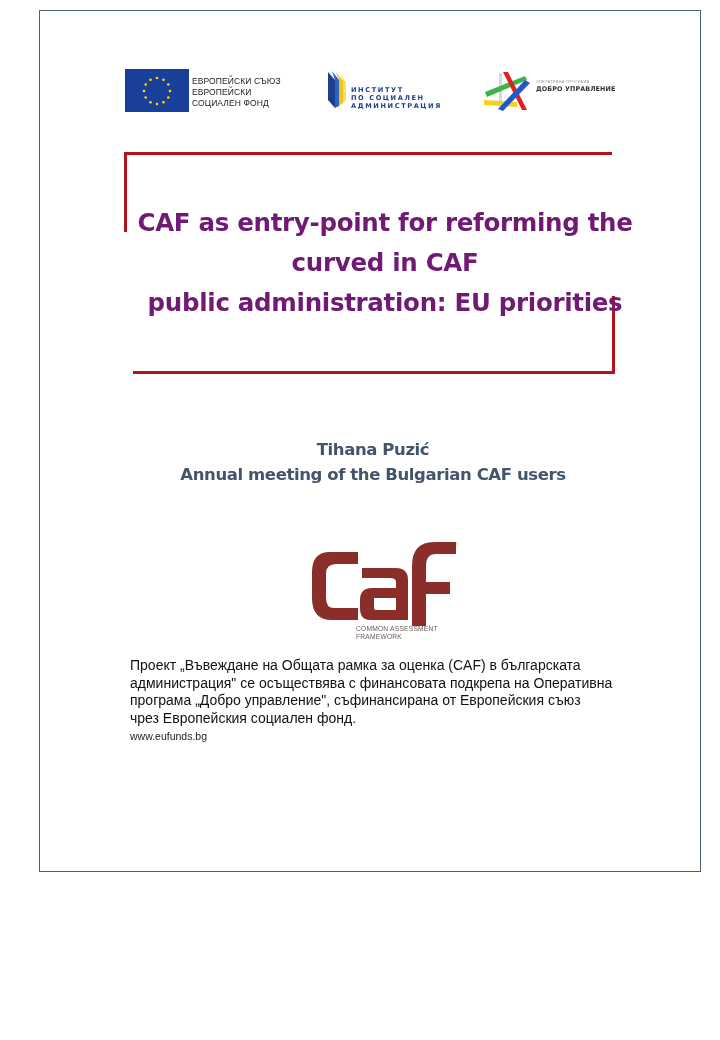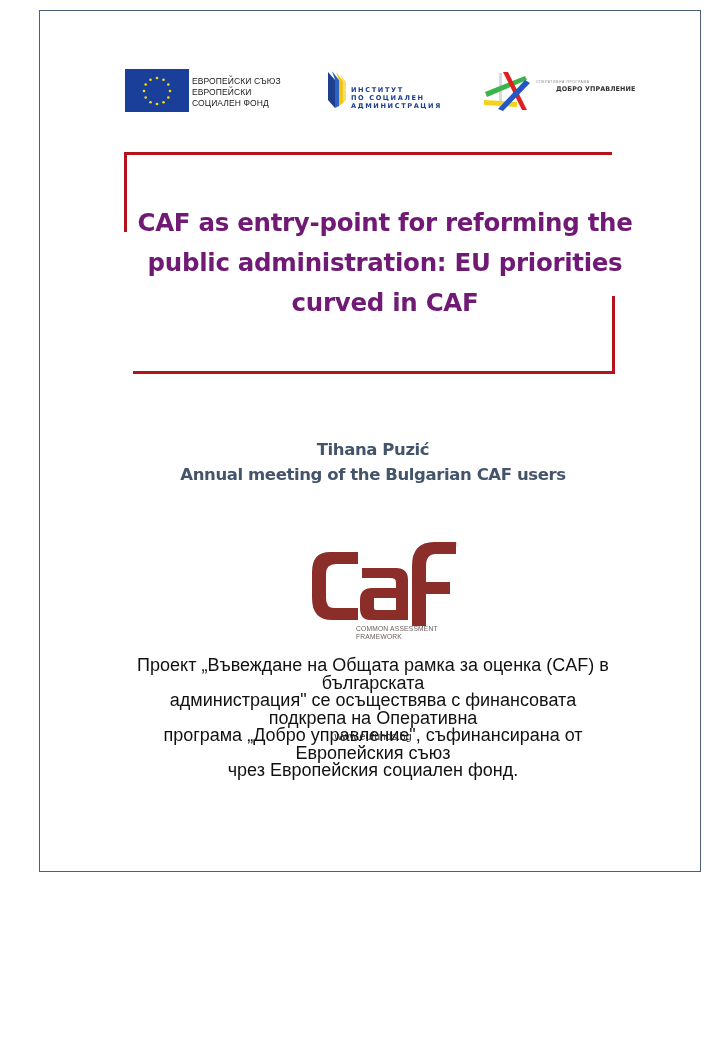--- a/index.html
+++ b/index.html
@@ -49,21 +49,21 @@
       letter-spacing: 1.6px;
     }
     .dobro-mark { left: 481px; top: 70px; width: 52px; height: 42px; }
     .dobro-small {
       left: 536px; top: 80px;
       font-size: 3.4px; letter-spacing: 0.6px;
       color: #8a8a8a;
       line-height: 5px;
     }
     .dobro-text {
-      left: 556px; top: 85px;
+      left: 536px; top: 85px;
       font-family: "DejaVu Sans", sans-serif;
       font-size: 6.4px; font-weight: bold;
       color: #333;
       letter-spacing: 0.1px;
     }
 
     
     .red { background: #b3141b; }
     .br-top-h { left: 124px; top: 152px; width: 488px; height: 3px; }
     .br-top-v { left: 124px; top: 152px; width: 3px; height: 80px; }
@@ -100,29 +100,28 @@
       color: #6b5a5a;
       letter-spacing: 0.2px;
     }
     .caf-copy {
       left: 453px; top: 542px;
       font-size: 6px; color: #8b2e2a;
     }
 
     .funding {
       left: 130px; top: 657px; width: 486px;
-      text-align: center;
       font-family: "Liberation Sans", sans-serif;
-      font-size: 18px;
+      font-size: 14px;
       line-height: 17.5px;
       color: #111;
     }
     .funding-url {
       left: 130px; top: 730px; width: 486px;
-      text-align: center;
+      text-align: left;
       font-size: 10.5px;
       color: #222;
     }
   </style>
 </head>
 <body>
 
 <div class="page"></div>
 
 <div class="abs eu-flag">
@@ -176,22 +175,22 @@
 <div class="abs dobro-small">ОПЕРАТИВНА ПРОГРАМА</div>
 <div class="abs dobro-text">ДОБРО УПРАВЛЕНИЕ</div>
 
 <div class="abs red br-top-h"></div>
 <div class="abs red br-top-v"></div>
 <div class="abs red br-bot-v"></div>
 <div class="abs red br-bot-h"></div>
 
 <div class="abs title">
   <div>CAF as entry-point for reforming the</div>
+  <div>curved in CAF</div>
   <div>public administration: EU priorities</div>
-  <div>curved in CAF</div>
 </div>
 
 <div class="abs subtitle">
   <div>Tihana Puzić</div>
   <div>Annual meeting of the Bulgarian CAF users</div>
 </div>
 
 <div class="abs caf-logo">
   <svg width="152" height="90" viewBox="0 0 152 90">
 

